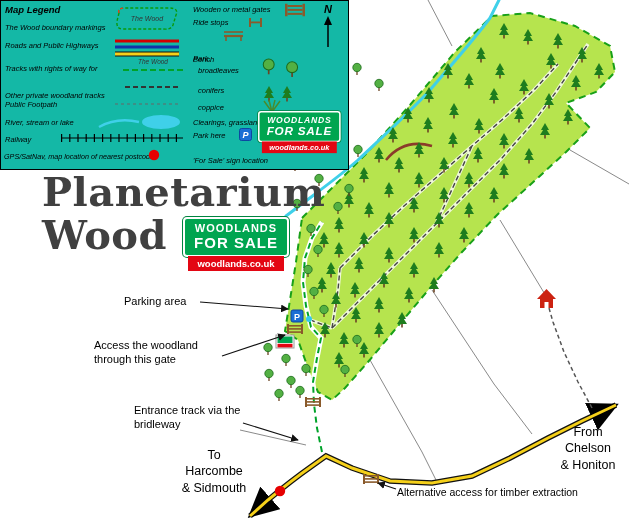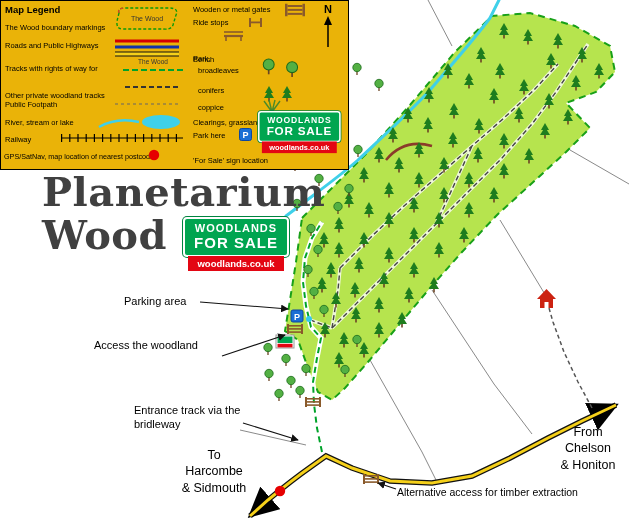--- a/index.html
+++ b/index.html
@@ -3,22 +3,22 @@
 <meta charset="utf-8">
 <style>
   * { margin:0; padding:0; box-sizing:border-box; }
   html,body { background:#fff; }
   body { font-family:"Liberation Sans", sans-serif; }
   #stage { position:relative; width:630px; height:521px; background:#fff; overflow:hidden; }
   #map-svg { position:absolute; left:0; top:0; z-index:1; }
   #arrows-svg { position:absolute; left:0; top:0; z-index:6; pointer-events:none; }
 
   
-  #legend { position:absolute; left:0; top:0; width:349px; height:170px; background:#eab308;
-            border:1px solid #000; z-index:10; }
+  #legend { position:absolute; left:0; top:0; width:349px; height:170px; background:#14b8a6;
+            border:1px solid #000; z-index:10;font-style:italic; }
   .lg-title { position:absolute; left:4px; top:3px; font-size:9.5px; font-weight:bold; }
   .lg-item { position:absolute; font-size:7.5px; color:#000; white-space:nowrap; }
   .lg-sym { position:absolute; }
 
   
   .ws-logo { position:absolute; width:106px; text-align:center; z-index:11; }
   .ws-green { background:#00A550; border:2px solid #fff; box-shadow:0 0 0 1px #00843f;
               border-radius:4px; color:#fff; padding:3px 2px 4px; }
   .ws-l1 { font-size:11px; font-weight:bold; letter-spacing:1px; line-height:1.15; }
   .ws-l2 { font-size:15px; font-weight:bold; letter-spacing:1px; line-height:1.1; }
@@ -356,20 +356,21 @@
       <div class="ws-l1">WOODLANDS</div>
       <div class="ws-l2">FOR SALE</div>
     </div>
     <div class="ws-red">woodlands.co.uk</div>
   </div>
 
   <div class="maplabel" id="lbl-parking">Parking area</div>
 
   <div class="maplabel" id="lbl-access">
     <div>Access the woodland</div>
+    <div>through this gate</div>
   </div>
 
   <div class="maplabel" id="lbl-entrance">
     <div>Entrance track via the</div>
     <div>bridleway</div>
   </div>
 
   <div class="maplabel" id="lbl-from">
     <div>From</div>
     <div>Chelson</div>

